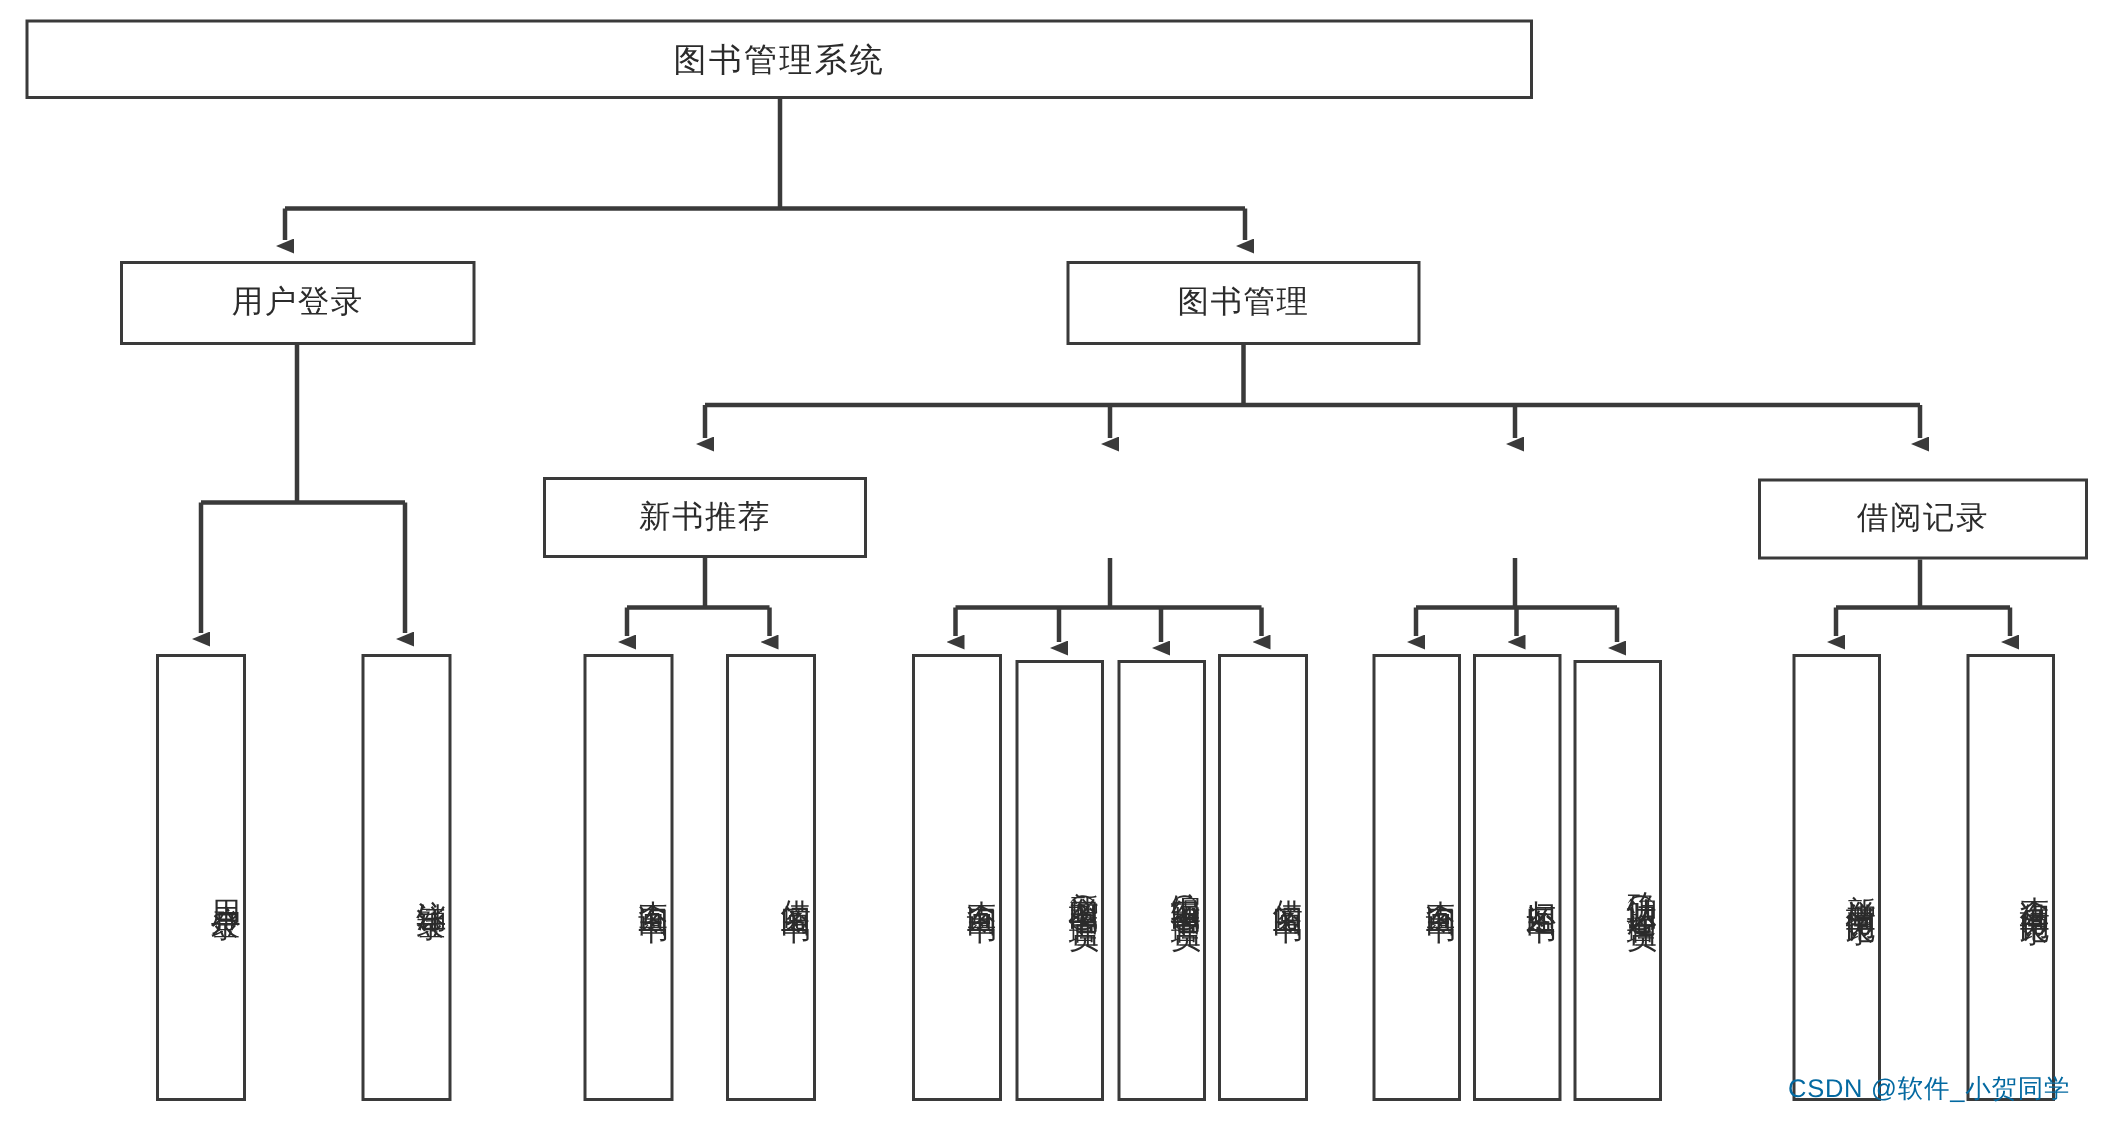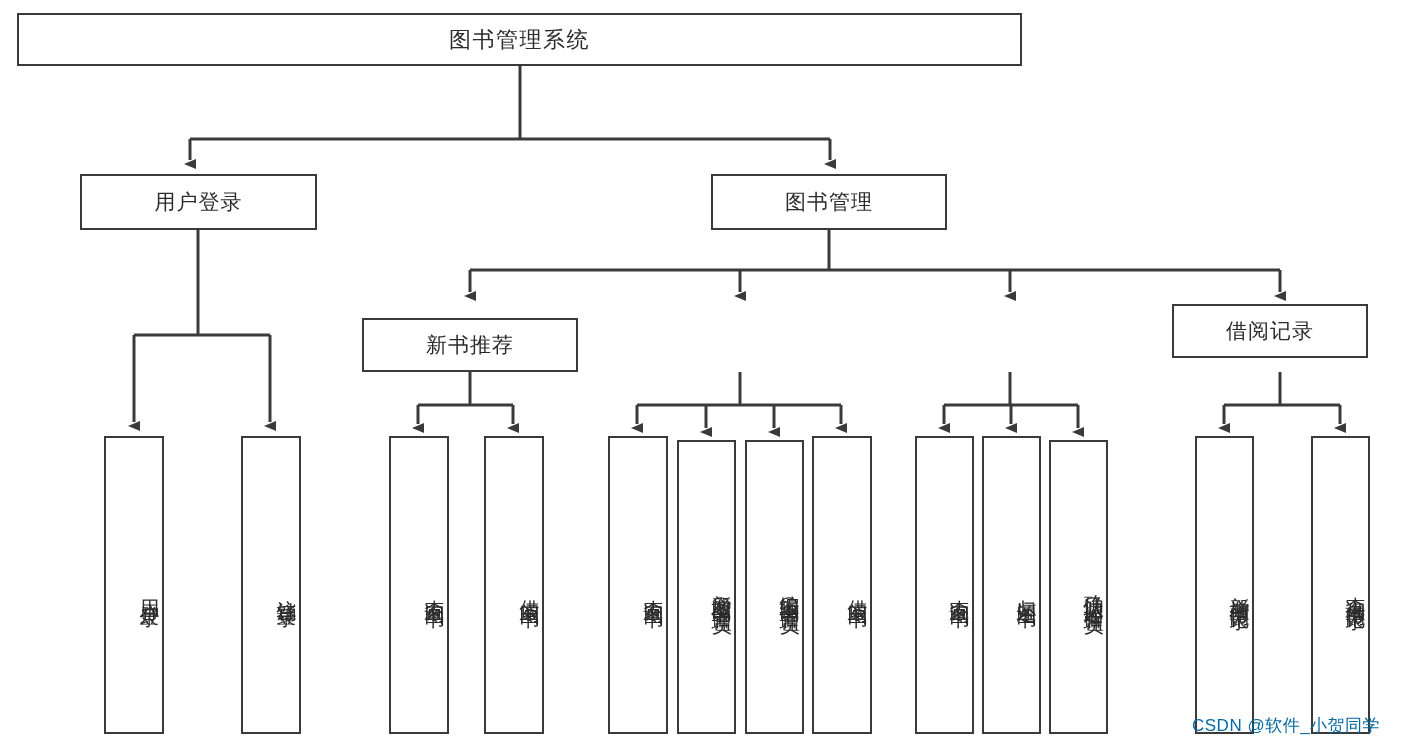--- a/index.html
+++ b/index.html
@@ -128,21 +128,21 @@
   <div class="node title" style="left:17px; top:13px; width:1005px; height:53px;">图书管理系统</div>
 
   <div class="node horiz" style="left:80px; top:174px; width:237px; height:56px;">用户登录</div>
 
   <div class="node horiz" style="left:362px; top:318px; width:216px; height:54px;">新书推荐</div>
 
   <div class="node horiz" style="left:711px; top:174px; width:236px; height:56px;">图书管理</div>
 
 
 
-  <div class="node horiz" style="left:1172px; top:304px; width:196px; height:54px;">借阅记录</div>
+  <div class="node horiz" style="left:1172px; top:319px; width:220px; height:54px;">借阅记录</div>
 
   <div class="node vert" style="left:104px; top:436px; width:60px; height:298px;">用户登录</div>
 
   <div class="node vert" style="left:241px; top:436px; width:60px; height:298px;">注销登录</div>
 
   <div class="node vert" style="left:389px; top:436px; width:60px; height:298px;">查询图书</div>
 
   <div class="node vert" style="left:484px; top:436px; width:60px; height:298px;">借阅图书</div>
 
   <div class="node vert" style="left:608px; top:436px; width:60px; height:298px;">查询图书</div>

